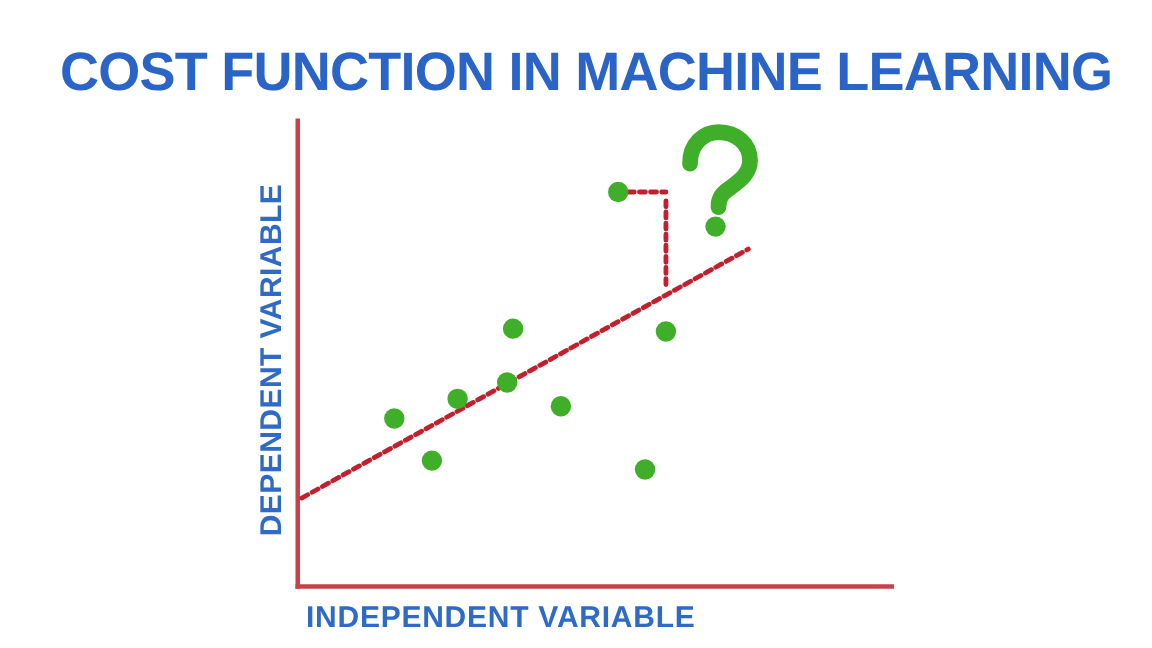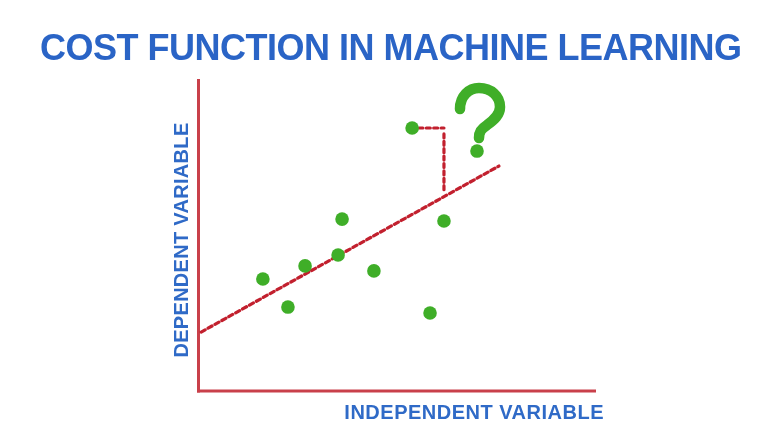--- a/index.html
+++ b/index.html
@@ -19,21 +19,21 @@
   .chart-svg { position: absolute; left: 0; top: 0; }
   .ylabel {
     position: absolute; left: 61px; top: 227px; width: 240px; height: 26px;
     line-height: 26px; text-align: center;
     font-size: 20px; font-weight: 700; letter-spacing: 0.3px;
     transform: rotate(-90deg);
     color: var(--axis_label_text, #2f6ac7);
   }
   .xlabel {
     position: absolute; left: 204px; top: 401px; width: 400px;
-    text-align: right; line-height: 22px;
+    text-align: left; line-height: 22px;
     font-size: 20px; font-weight: 700; letter-spacing: 0.5px;
     color: var(--axis_label_text, #2f6ac7);
   }
 </style>
 </head>
 <body style="--title_text: #2a64c6; --axis_label_text: #2f6ac7; --axis_line: #c9404a; --trend_line: #c2202e; --point_fill: #3fae28; --question_mark: #3fae28; --background: #ffffff;">
 
 <h1 class="title">COST FUNCTION IN MACHINE LEARNING</h1>
 
 <svg class="chart-svg" id="chart-svg" width="768" height="432" viewBox="0 0 768 432">

